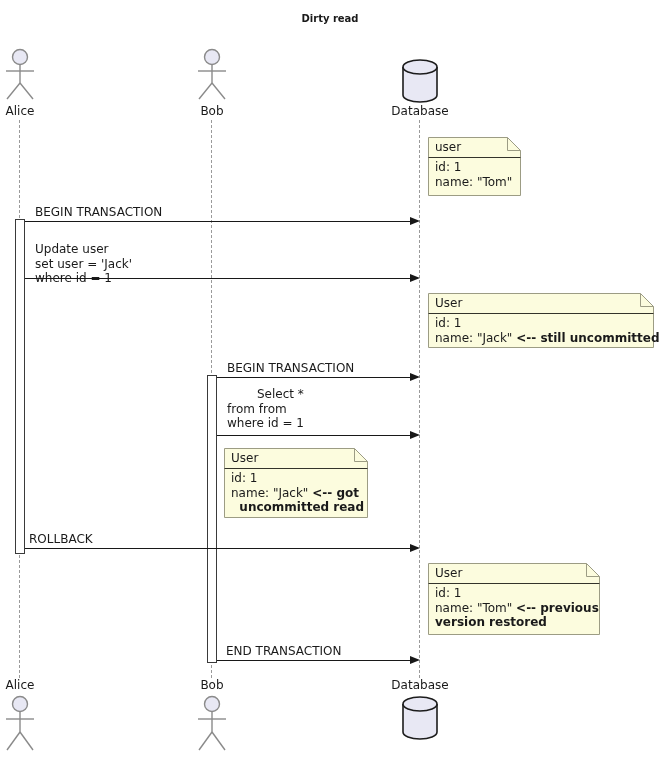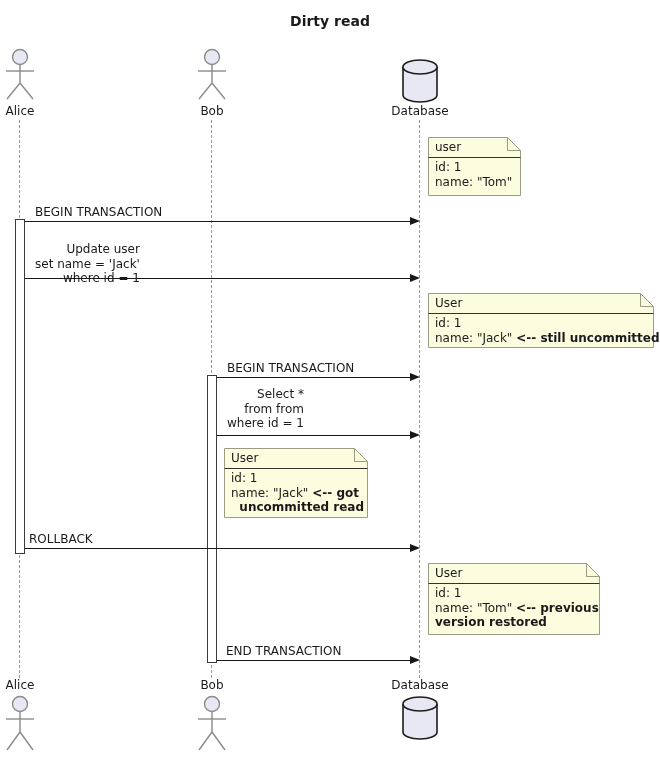--- a/index.html
+++ b/index.html
@@ -18,31 +18,31 @@
   #canvas {
     position:relative; width:660px; height:762px;
     background:var(--background);
     font-family:"DejaVu Sans","Liberation Sans",sans-serif;
     font-size:12px; color:var(--text);
     overflow:hidden;
   }
   .abs { position:absolute; }
   .title {
     left:0; top:13px; width:660px; text-align:center;
-    font-size:14px; font-weight:bold; z-index:5;
+    font-size:10px; font-weight:bold; z-index:5;
   }
   .plabel { text-align:center; font-size:12px; z-index:5; }
   .lifeline {
     width:0; border-left:1px dashed var(--lifeline);
     top:120px; height:558px; z-index:1;
   }
   .activation {
     width:8px; background:#fff; border:1px solid #3a3a3a; z-index:3;
   }
-  .msg-label { white-space:nowrap; z-index:4; line-height:14.5px;text-align:right; }
+  .msg-label { white-space:nowrap; z-index:4; line-height:14.5px; }
   .msg-line { height:1px; background:var(--arrow); z-index:4; }
   .msg-head {
     width:0; height:0; z-index:4;
     border-left:10px solid var(--arrow);
     border-top:4.5px solid transparent;
     border-bottom:4.5px solid transparent;
   }
   .note { z-index:3; }
   .note-svg { position:absolute; left:0; top:0; }
   .note-shape { fill:var(--note_bg); stroke:var(--note_border); stroke-width:1; }
@@ -97,32 +97,32 @@
 
   <div class="abs activation" style="left:15px;top:219px;height:333px;"></div>
   <div class="abs activation" style="left:207px;top:375px;height:286px;"></div>
 
   <div class="abs msg-label" style="left:35px;top:205px;">BEGIN TRANSACTION</div>
   <div class="abs msg-line" style="left:25px;top:221px;width:386px;"></div>
   <div class="abs msg-head" style="left:410px;top:217px;"></div>
 
   <div class="abs msg-label" style="left:35px;top:242px;">
     <span style="display:block;">Update user</span>
-    <span style="display:block;">set name = 'Jack'</span>
+    <span style="display:block;">set user = 'Jack'</span>
     <span style="display:block;">where id = 1</span>
   </div>
   <div class="abs msg-line" style="left:25px;top:278px;width:386px;"></div>
   <div class="abs msg-head" style="left:410px;top:274px;"></div>
 
   <div class="abs msg-label" style="left:227px;top:361px;">BEGIN TRANSACTION</div>
   <div class="abs msg-line" style="left:217px;top:377px;width:194px;"></div>
   <div class="abs msg-head" style="left:410px;top:373px;"></div>
 
   <div class="abs msg-label" style="left:227px;top:387px;">
-    <span style="display:block;">Select *</span>
+    <span style="display:block;margin-left:30px;">Select *</span>
     <span style="display:block;">from from</span>
     <span style="display:block;">where id = 1</span>
   </div>
   <div class="abs msg-line" style="left:217px;top:435px;width:194px;"></div>
   <div class="abs msg-head" style="left:410px;top:431px;"></div>
 
   <div class="abs msg-label" style="left:29px;top:532px;">ROLLBACK</div>
   <div class="abs msg-line" style="left:25px;top:548px;width:386px;"></div>
   <div class="abs msg-head" style="left:410px;top:544px;"></div>
 

